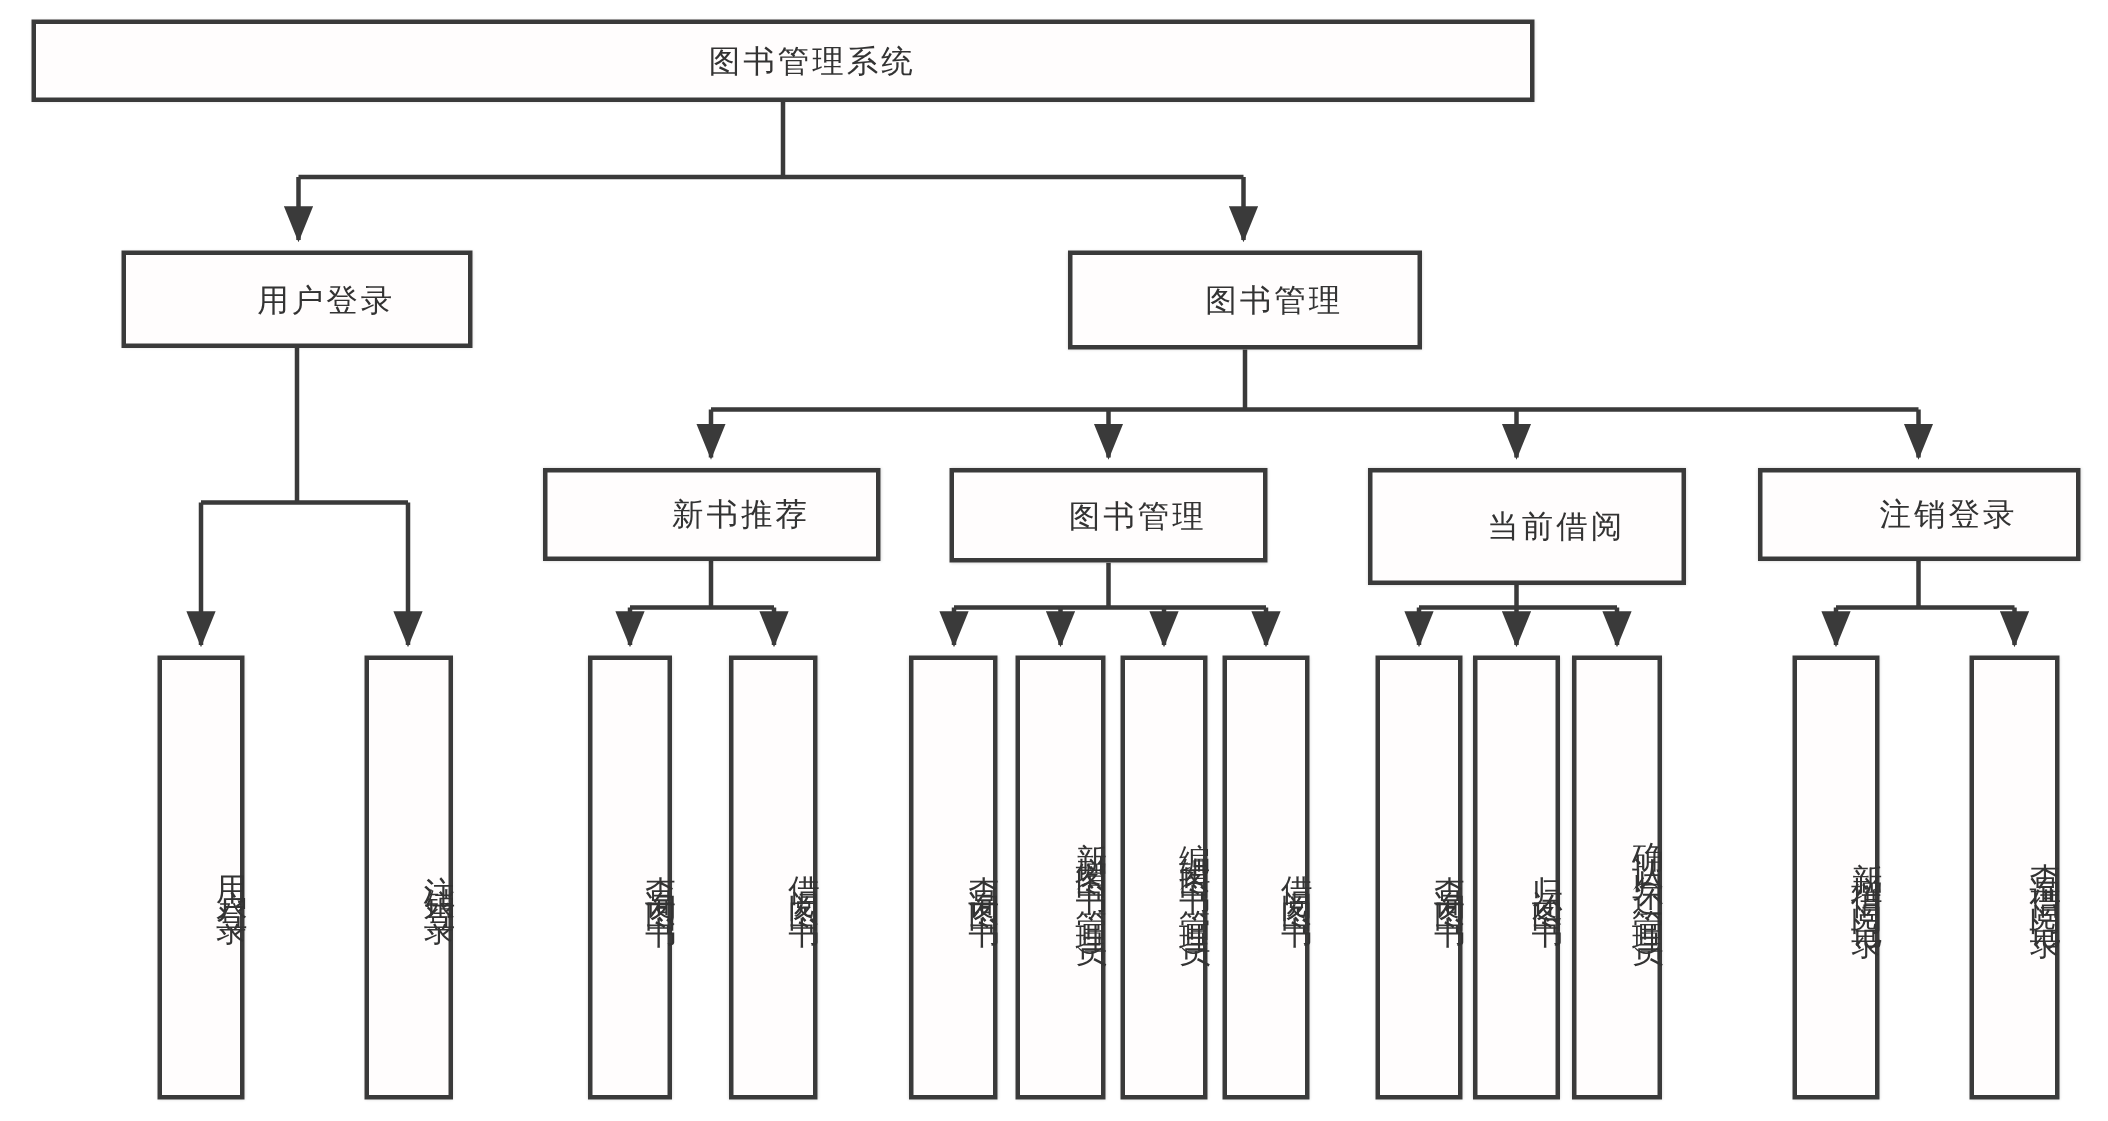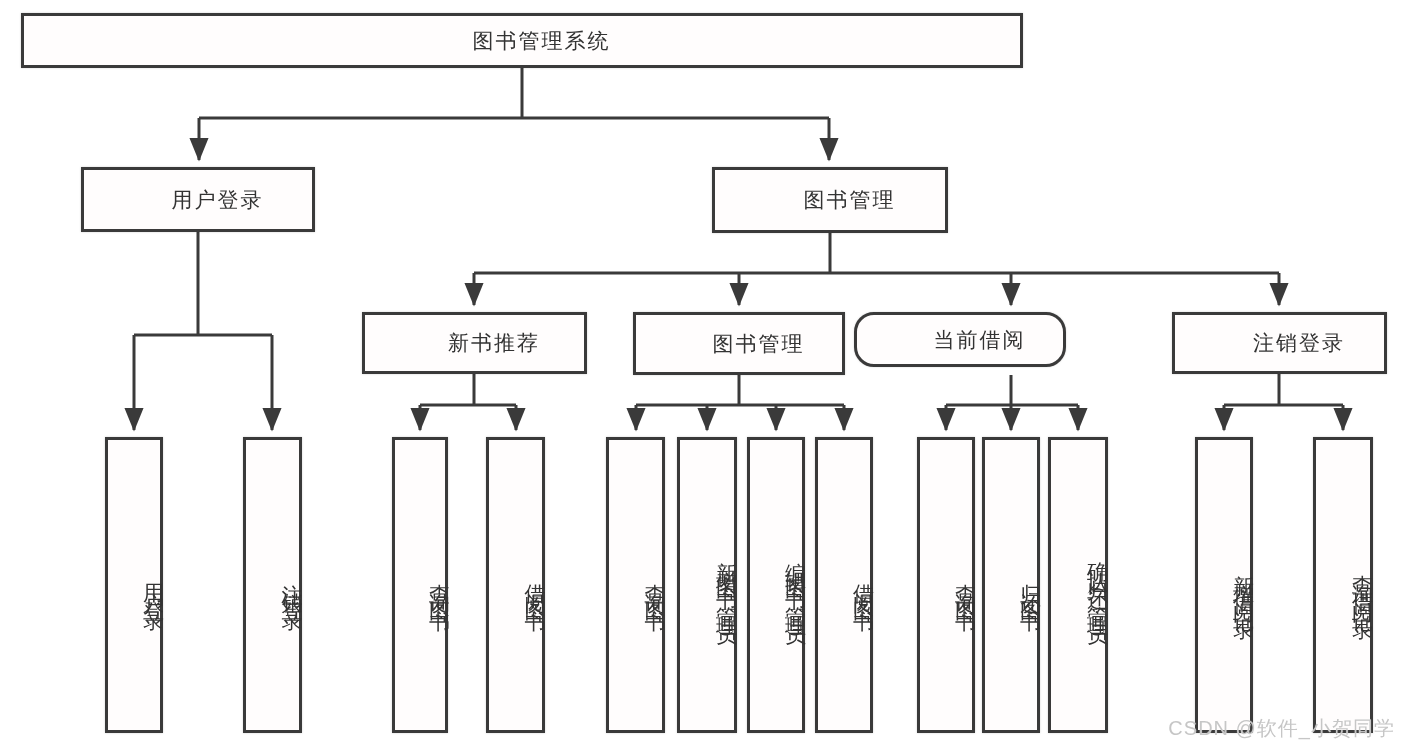--- a/index.html
+++ b/index.html
@@ -116,21 +116,21 @@
   <div class="box" style="left:712px;top:167px;width:236px;height:66px;">
     <span>图书管理</span>
   </div>
 
   <div class="box" style="left:362px;top:312px;width:225px;height:62px;">
     <span>新书推荐</span>
   </div>
   <div class="box" style="left:633px;top:312px;width:212px;height:63px;">
     <span>图书管理</span>
   </div>
-  <div class="box" style="left:854px;top:312px;width:212px;height:55px;border-radius:20px;">
+  <div class="box" style="left:912px;top:312px;width:212px;height:78px;">
     <span>当前借阅</span>
   </div>
   <div class="box" style="left:1172px;top:312px;width:215px;height:62px;">
     <span>注销登录</span>
   </div>
 
   <div class="box leaf" style="left:105px;top:437px;width:58px;height:296px;">
     <span>用户登录</span>
   </div>
   <div class="box leaf" style="left:243px;top:437px;width:59px;height:296px;">
@@ -167,15 +167,14 @@
     <span>确认归还（管理员）</span>
   </div>
 
   <div class="box leaf" style="left:1195px;top:437px;width:58px;height:296px;">
     <span>新增借阅记录</span>
   </div>
   <div class="box leaf" style="left:1313px;top:437px;width:60px;height:296px;">
     <span>查询借阅记录</span>
   </div>
 
-  <div class="watermark">CSDN @软件_小贺同学</div>
 
 </div>
 
 </body></html>

